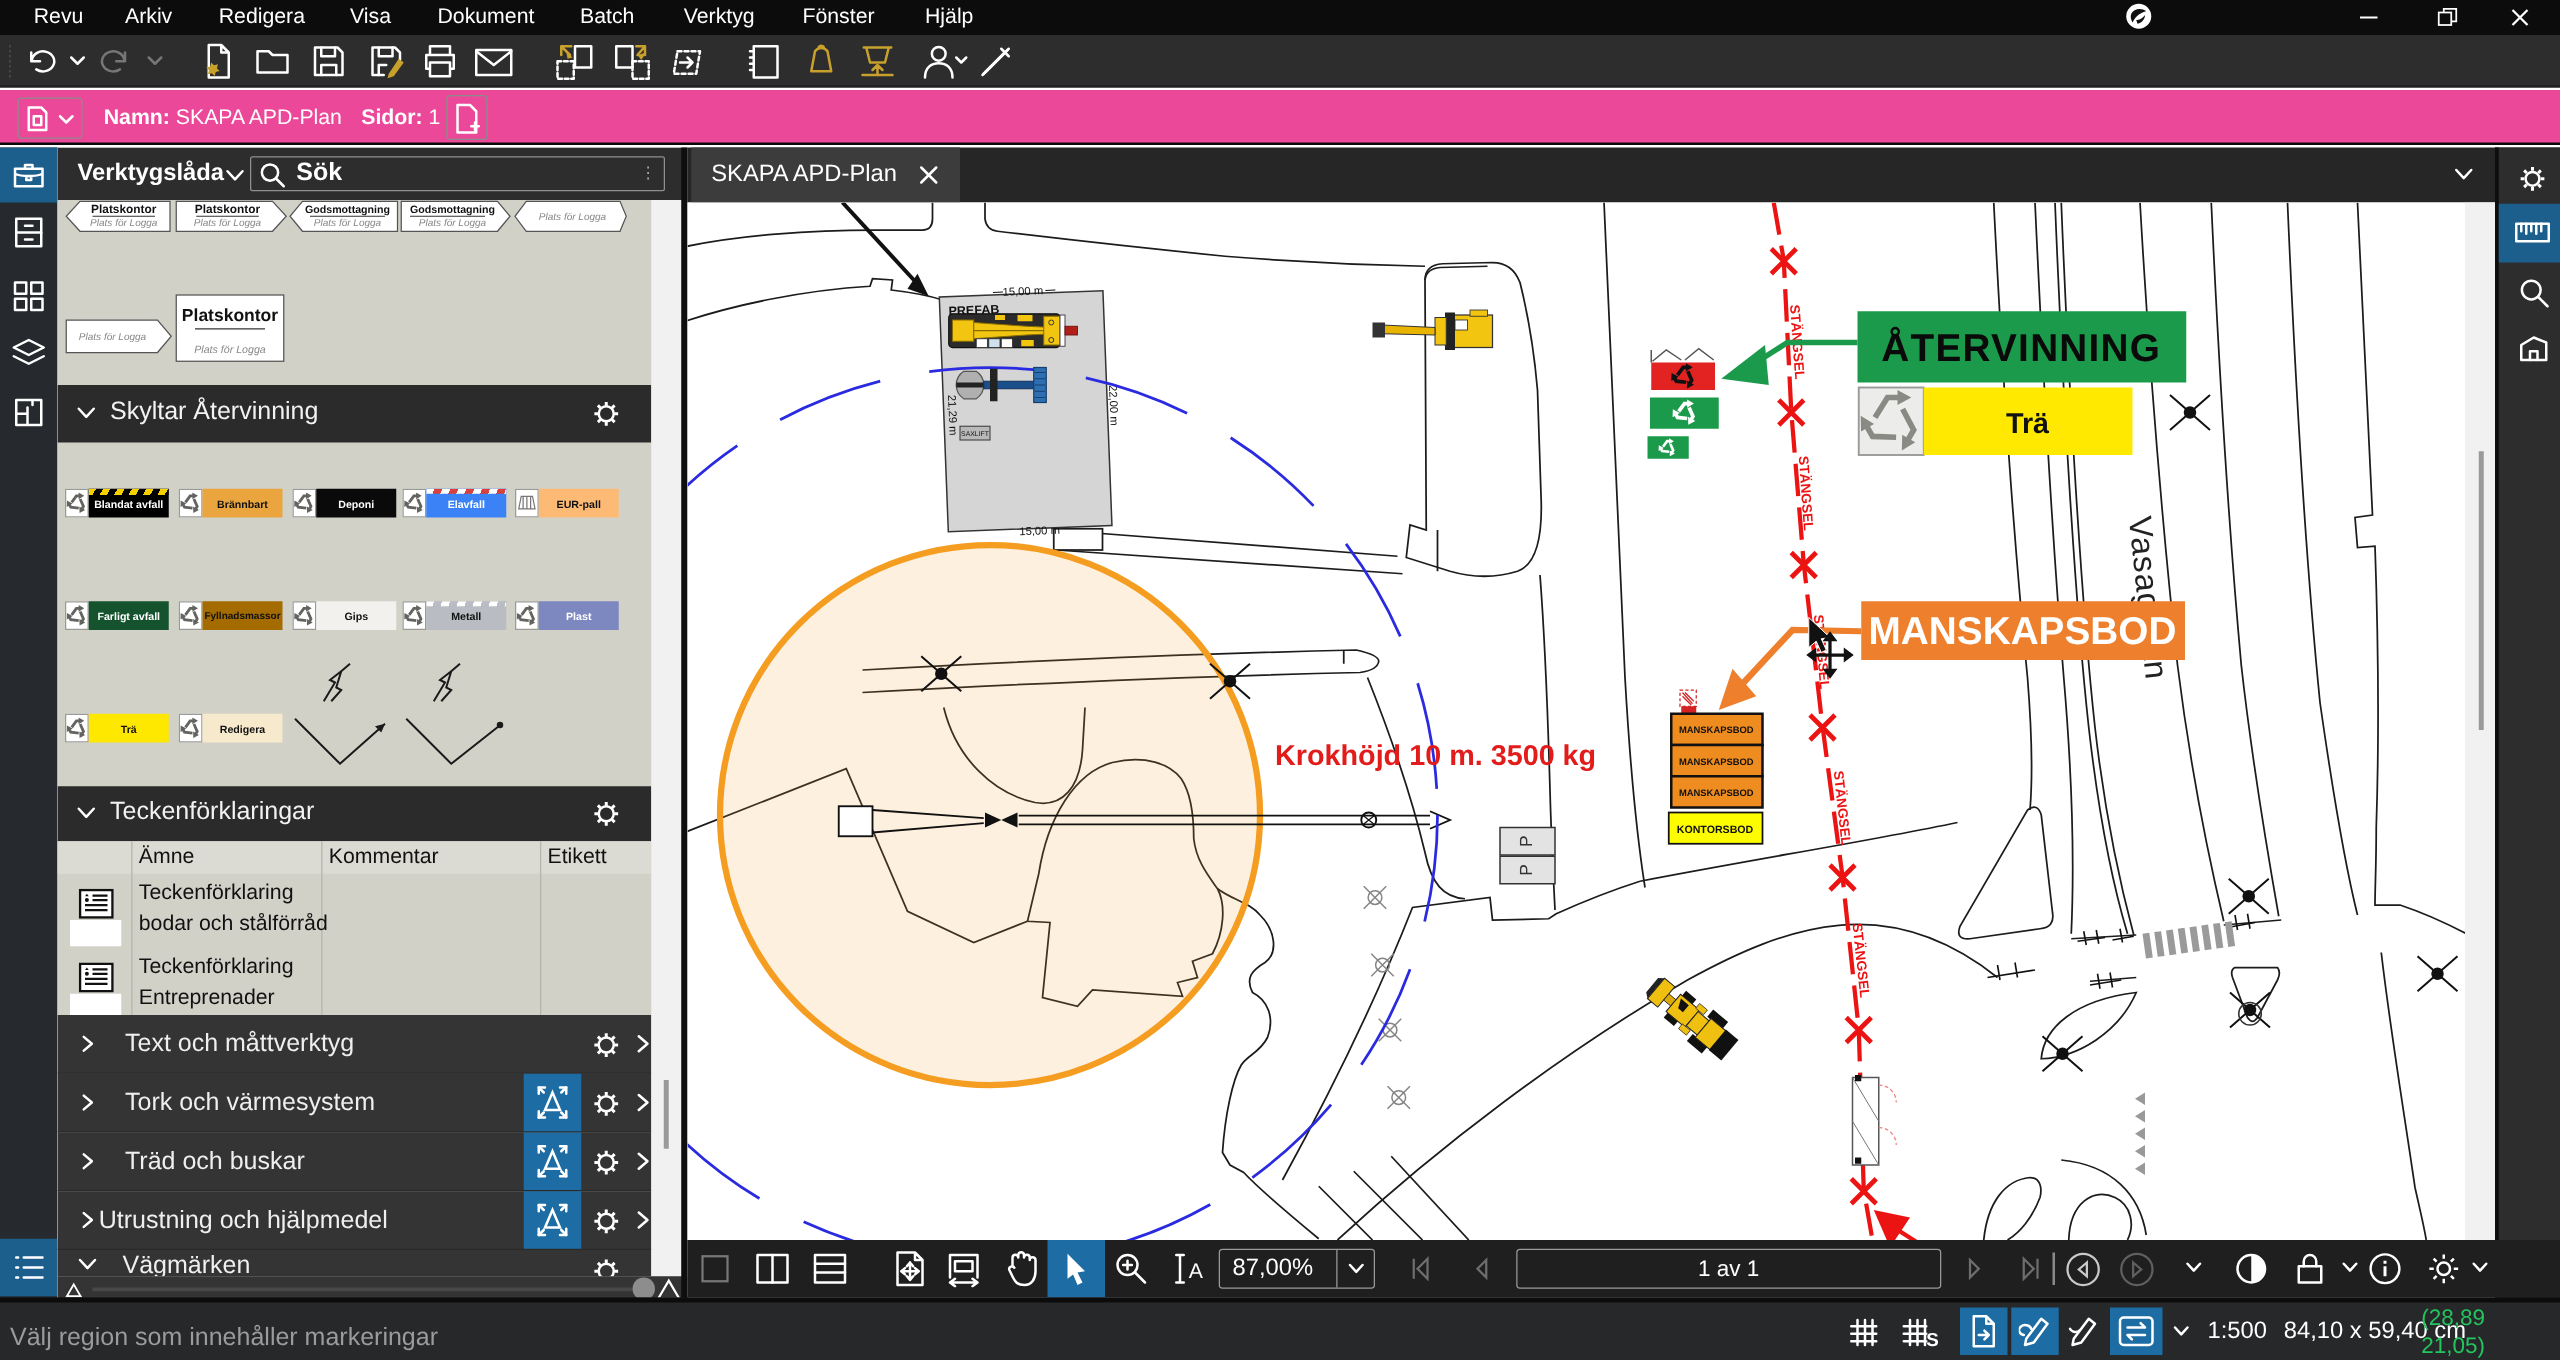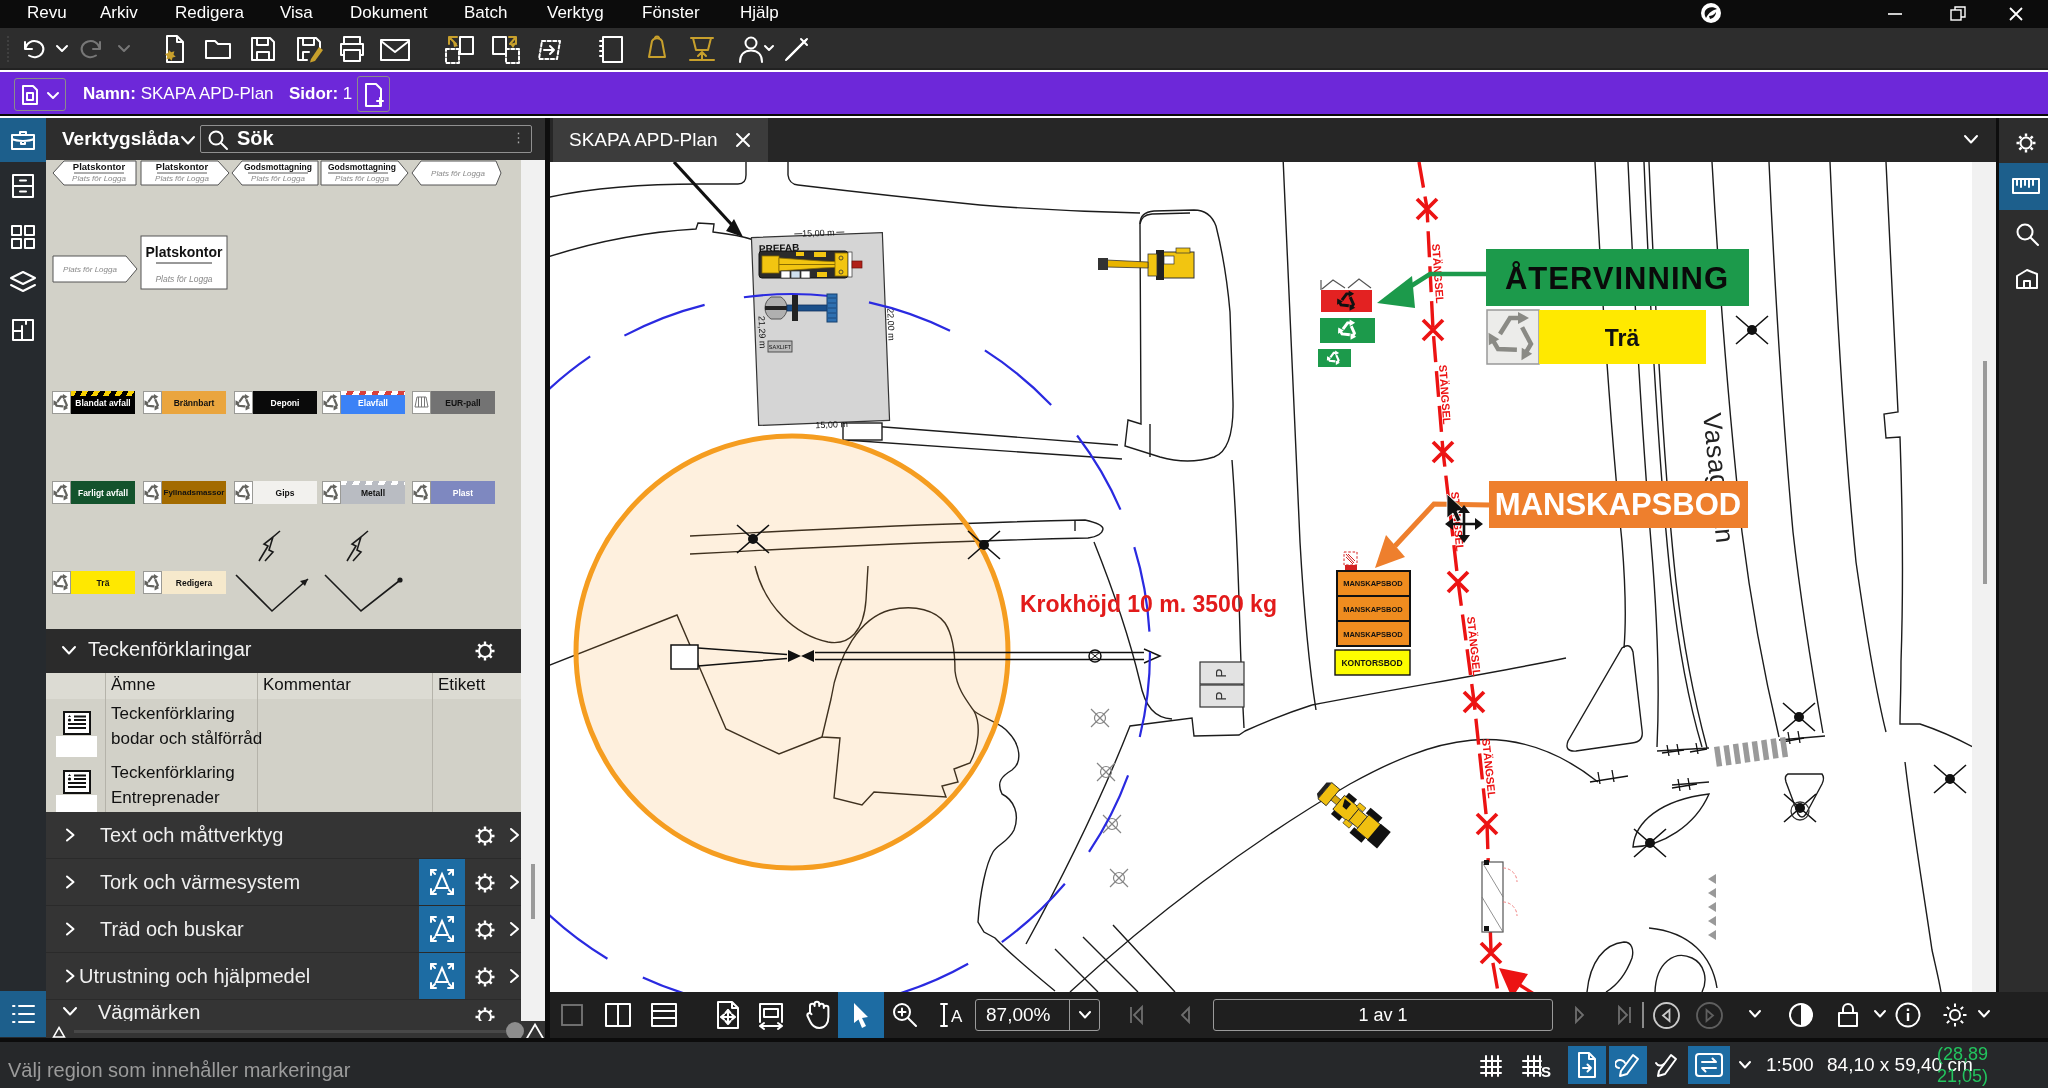--- a/index.html
+++ b/index.html
@@ -130,21 +130,21 @@
     </svg>
 
   <svg class="abs" style="left:782px;top:6px" width="30" height="30" viewBox="0 0 30 30">
       <path class="ic" d="M6 24 L20 10 M24 6 L6 24" stroke-width="2.4"></path>
       <path class="ic" d="M19 5 L25 11 M5 25 L25 5" stroke-width="2.4"></path>
       <path class="ic" d="M8 22 L22 8" stroke-width="4"></path>
       <path class="ic" d="M4 26 L8 22" stroke-width="2"></path>
     </svg>
 </div>
 
-<div class="abs" style="left:0;top:72px;width:2048px;height:44px;background:#6d28d9;border-bottom:2px solid #0a0a0a">
+<div class="abs" style="left:0;top:72px;width:2048px;height:44px;background:#ec4899;border-bottom:2px solid #0a0a0a">
   <div class="abs" style="left:14px;top:6px;width:52px;height:33px;border:1px solid #8b8b8b;border-radius:3px">
     <svg class="abs" style="left:5px;top:5px" width="20" height="22" viewBox="0 0 20 22">
         <path class="ic" d="M3 2 H13 L17 6 V20 H3 Z" stroke-width="1.8"></path>
         <rect x="7" y="9" width="6" height="7" class="ic" stroke-width="1.6"></rect>
       </svg>
     <svg class="abs" style="left:30px;top:11px" width="16" height="12" viewBox="0 0 16 12">
         <path class="ic" d="M3 3 L8 8 L13 3" stroke-width="1.8"></path>
       </svg>
   </div>
   <div class="abs" style="left:83px;top:12px;color:#fff;font-size:17px"><b>Namn:</b> SKAPA APD-Plan</div>
@@ -231,20 +231,32 @@
   
   <svg class="abs" style="left:6px;top:117px" width="220" height="55" viewBox="0 0 220 55">
     <polygon points="1,21 74,21 85,34 74,47 1,47" fill="#fff" stroke="#555"></polygon>
     <text x="38" y="37" font-size="8" font-style="italic" fill="#888" text-anchor="middle">Plats för Logga</text>
     <rect x="89" y="1" width="86" height="53" fill="#fff" stroke="#555"></rect>
     <text x="132" y="22" font-size="14" font-weight="bold" fill="#111" text-anchor="middle">Platskontor</text>
     <path d="M104 28 H160" stroke="#333" stroke-width="1"></path>
     <text x="132" y="47" font-size="8.5" font-style="italic" fill="#888" text-anchor="middle">Plats för Logga</text>
   </svg>
   
+  <div class="sechdr" style="left:0;top:190px;height:46px">
+    <svg class="abs" style="left:14px;top:16px" width="18" height="14" viewBox="0 0 18 14">
+        <path class="ic" d="M3 3 L9 9.5 L15 3" stroke-width="2.2"></path>
+      </svg>
+    <div class="abs" style="left:42px;top:10px">Skyltar Återvinning</div>
+    <svg class="abs" style="left:426px;top:10px" width="26" height="26" viewBox="0 0 26 26">
+        <circle cx="13" cy="13" r="6" class="ic" stroke-width="1.8"></circle>
+        <g stroke="#fff" stroke-width="2.4">
+          <path d="M13 3.5 V6.5 M13 19.5 V22.5 M3.5 13 H6.5 M19.5 13 H22.5 M6.3 6.3 L8.4 8.4 M17.6 17.6 L19.7 19.7 M6.3 19.7 L8.4 17.6 M17.6 8.4 L19.7 6.3"></path>
+        </g>
+      </svg>
+  </div>
   <svg width="0" height="0">
       <defs>
         <g id="recy" fill="#63635f" stroke="#63635f">
     <g>
             <path d="M2.2,-6.2 H-0.4 L-4.4,-0.7" fill="none" stroke-width="2.4"></path>
             <polygon points="1.5,-9 1.5,-3.3 6.2,-6.2" stroke="none"></polygon>
           </g>
     <g transform="rotate(120)">
             <path d="M2.2,-6.2 H-0.4 L-4.4,-0.7" fill="none" stroke-width="2.4"></path>
             <polygon points="1.5,-9 1.5,-3.3 6.2,-6.2" stroke="none"></polygon>
@@ -289,21 +301,21 @@
           </svg>
         </div>
     <div class="crect" style="background:#3b82f6;color:#fff"><div style="position:absolute;top:0;left:0;right:0;height:4px;background:repeating-linear-gradient(110deg,#fff 0 6px,#d8403c 6px 12px)"></div>Elavfall</div>
   </div>
   <div class="lblrow" style="left:366px;top:273px">
     <div class="ibox">
           <svg width="17" height="15" viewBox="0 0 17 15">
             <path d="M2 12 L4 2 H13 L15 12 Z M5.5 2 V12 M8.5 2 V12 M11.5 2 V12" fill="none" stroke="#777" stroke-width="1"></path>
           </svg>
         </div>
-    <div class="crect" style="background:#737373;color:#111">EUR-pall</div>
+    <div class="crect" style="background:#fdba74;color:#111">EUR-pall</div>
   </div>
 
   <div class="lblrow" style="left:6px;top:363px">
     <div class="ibox">
           <svg width="17" height="17" viewBox="-9 -9 18 18">
             <use href="#recy"></use>
           </svg>
         </div>
     <div class="crect" style="background:#14532d;color:#fff">Farligt avfall</div>
   </div>

